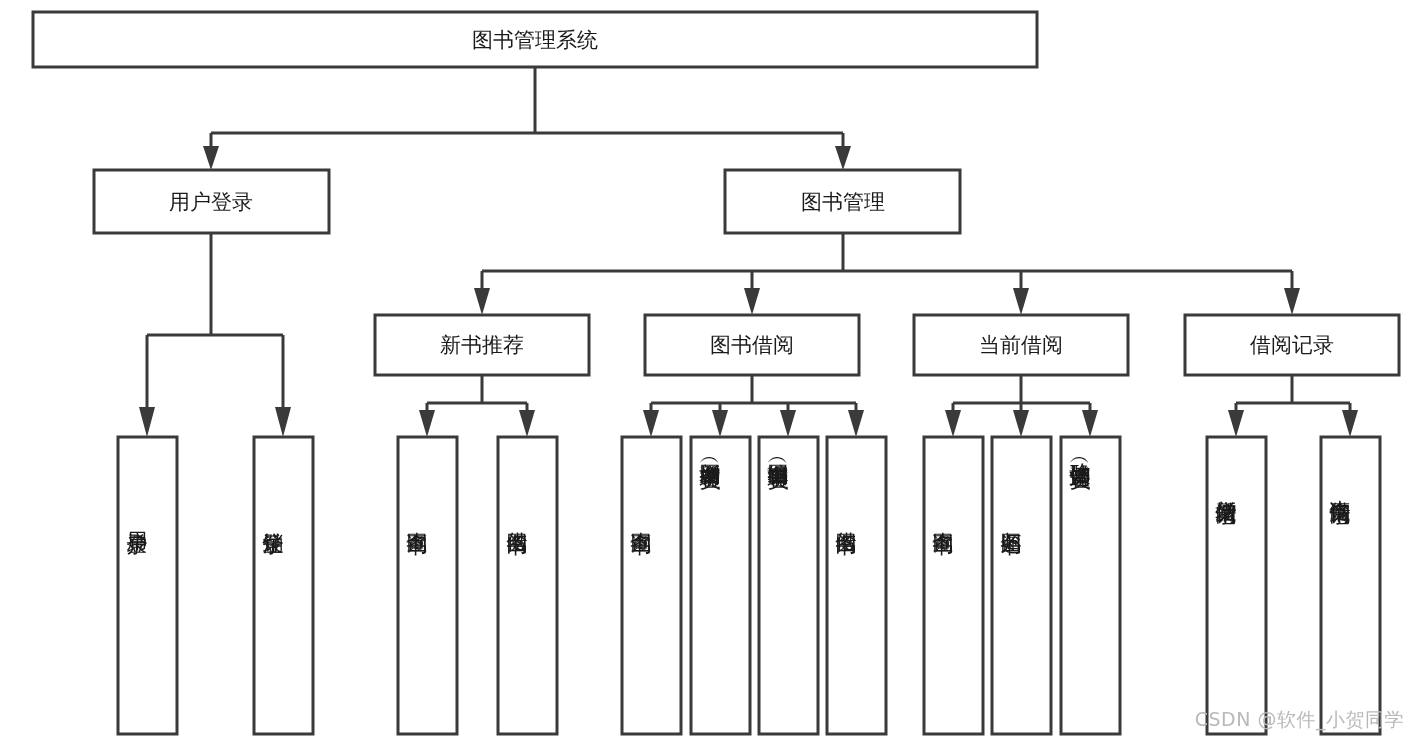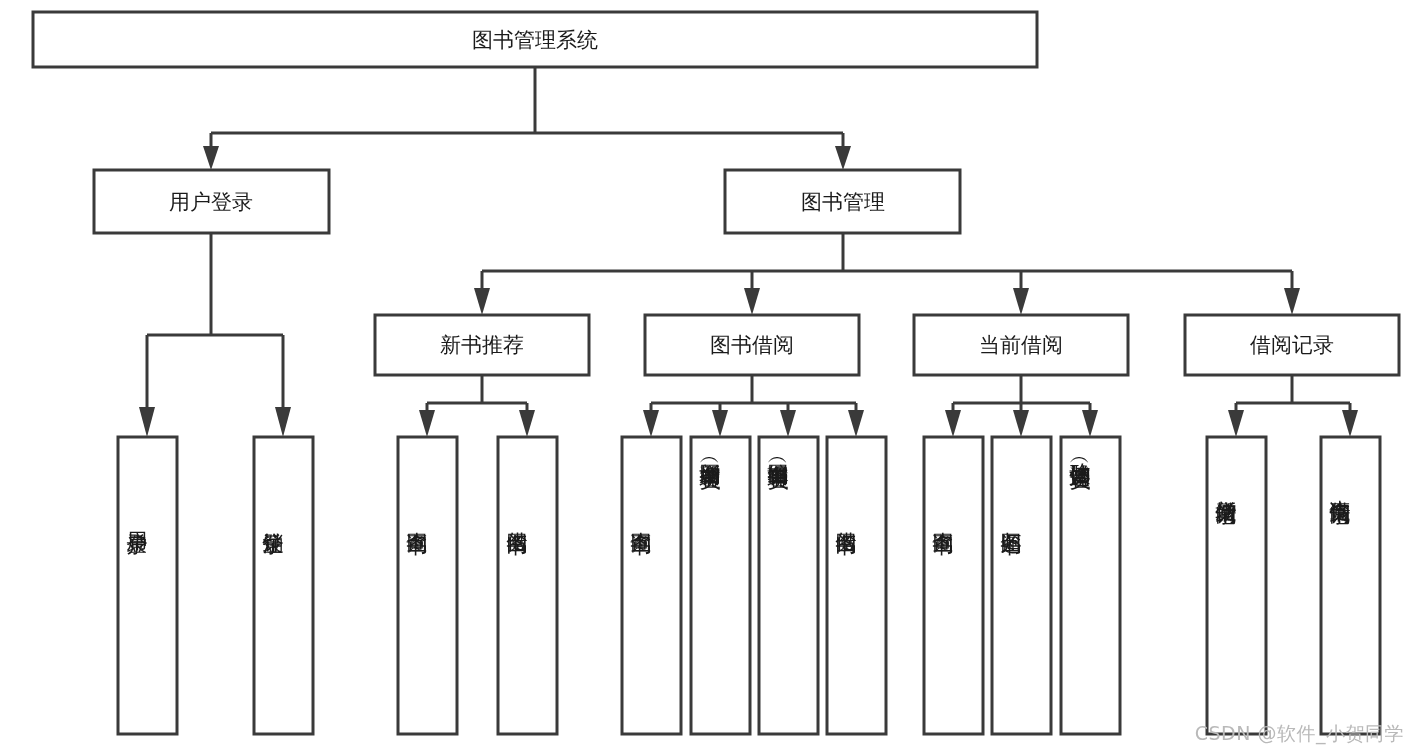--- a/index.html
+++ b/index.html
@@ -59,21 +59,21 @@
     color: #1b1b1b;
     letter-spacing: 1px;
     line-height: 1;
     white-space: nowrap;
     text-align: left;
     pointer-events: none;
   }
   .watermark {
     position: absolute;
     right: 14px;
-    bottom: 0;
+    bottom: 14px;
     font-family: "DejaVu Sans", "Liberation Sans", sans-serif;
     font-size: 19px;
     color: #b9b9b9;
     white-space: nowrap;
     letter-spacing: 0.5px;
   }
 </style>
 </head>
 <body>
 

